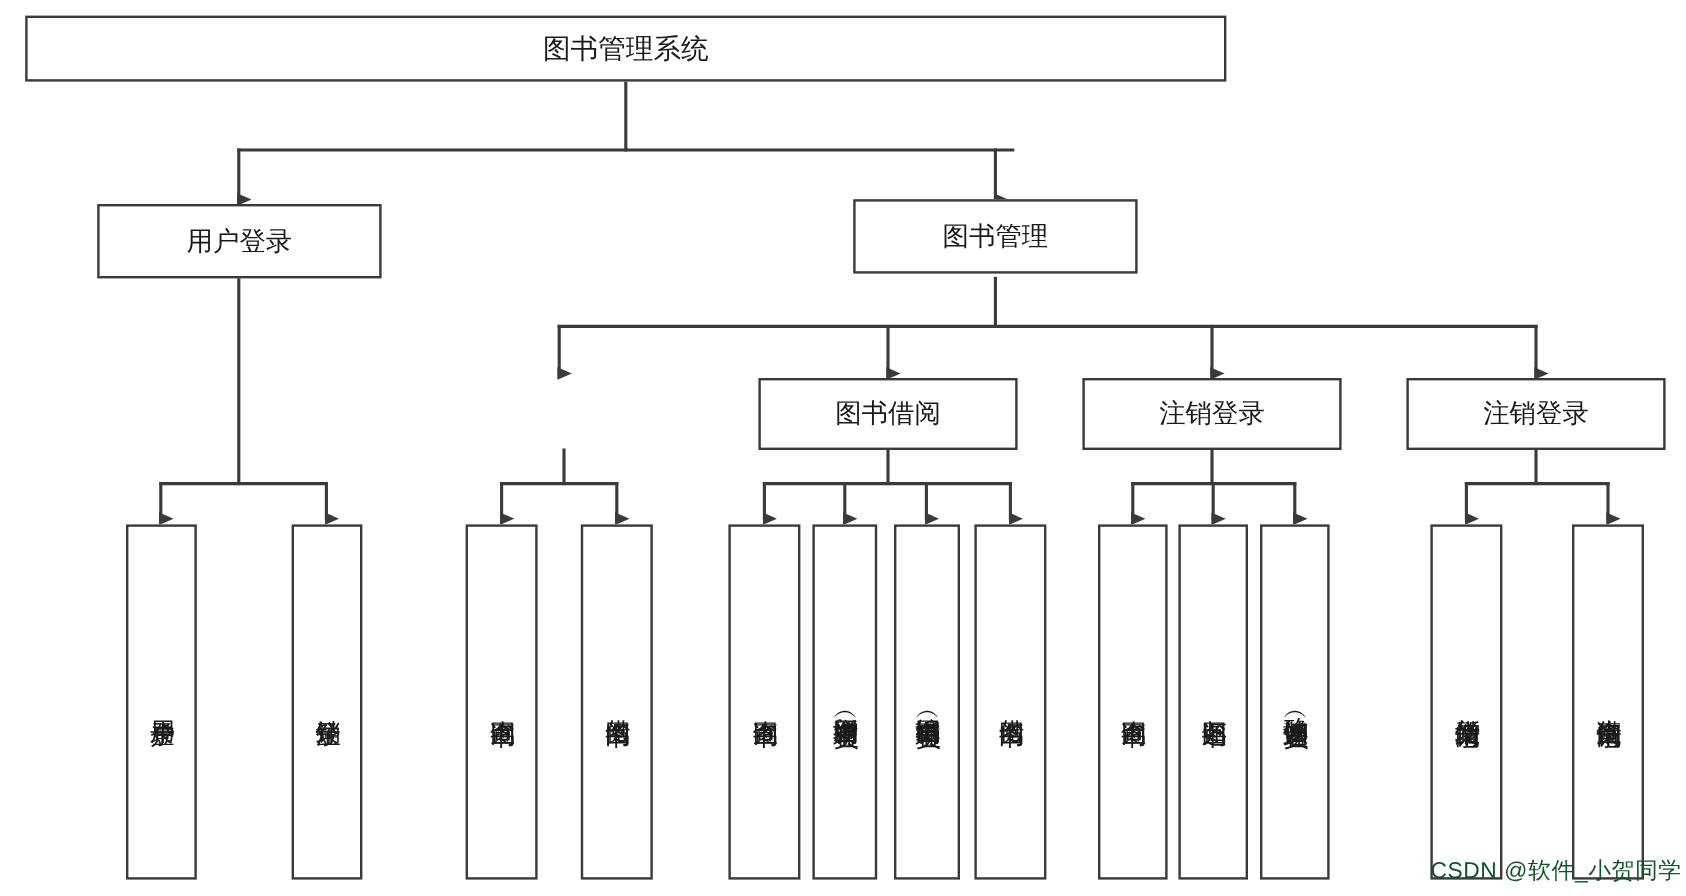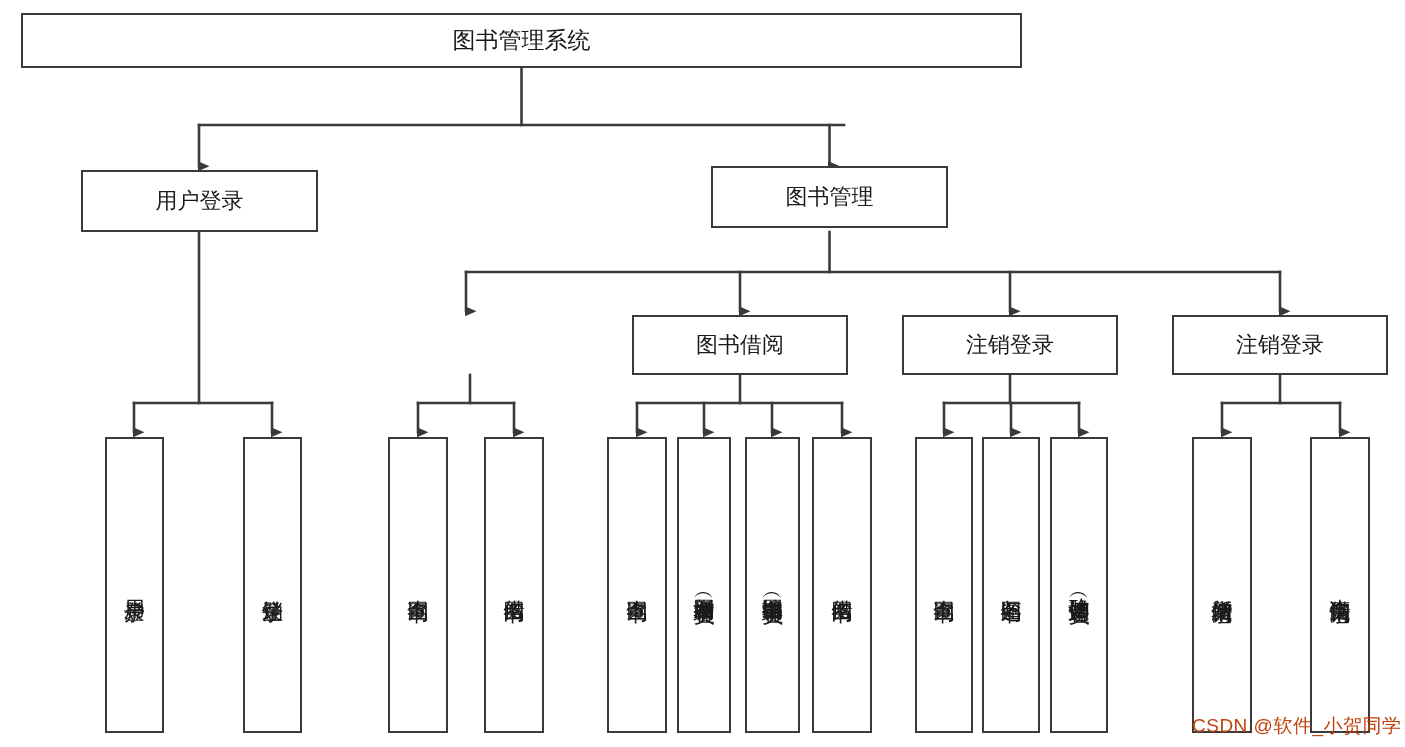--- a/index.html
+++ b/index.html
@@ -58,21 +58,21 @@
   .node.v .label {
     writing-mode: vertical-rl;
     text-orientation: upright;
     font-size: 21px;
     line-height: 1.14;
     letter-spacing: 1px;
     white-space: pre;
   }
   .watermark {
     position: absolute;
-    color: #c2410c;
+    color: #14532d;
     font-size: 19px;
     letter-spacing: 0.5px;
     white-space: nowrap;
     z-index: 5;
     pointer-events: none;
   }
 </style>
 </head>
 <body>
 

